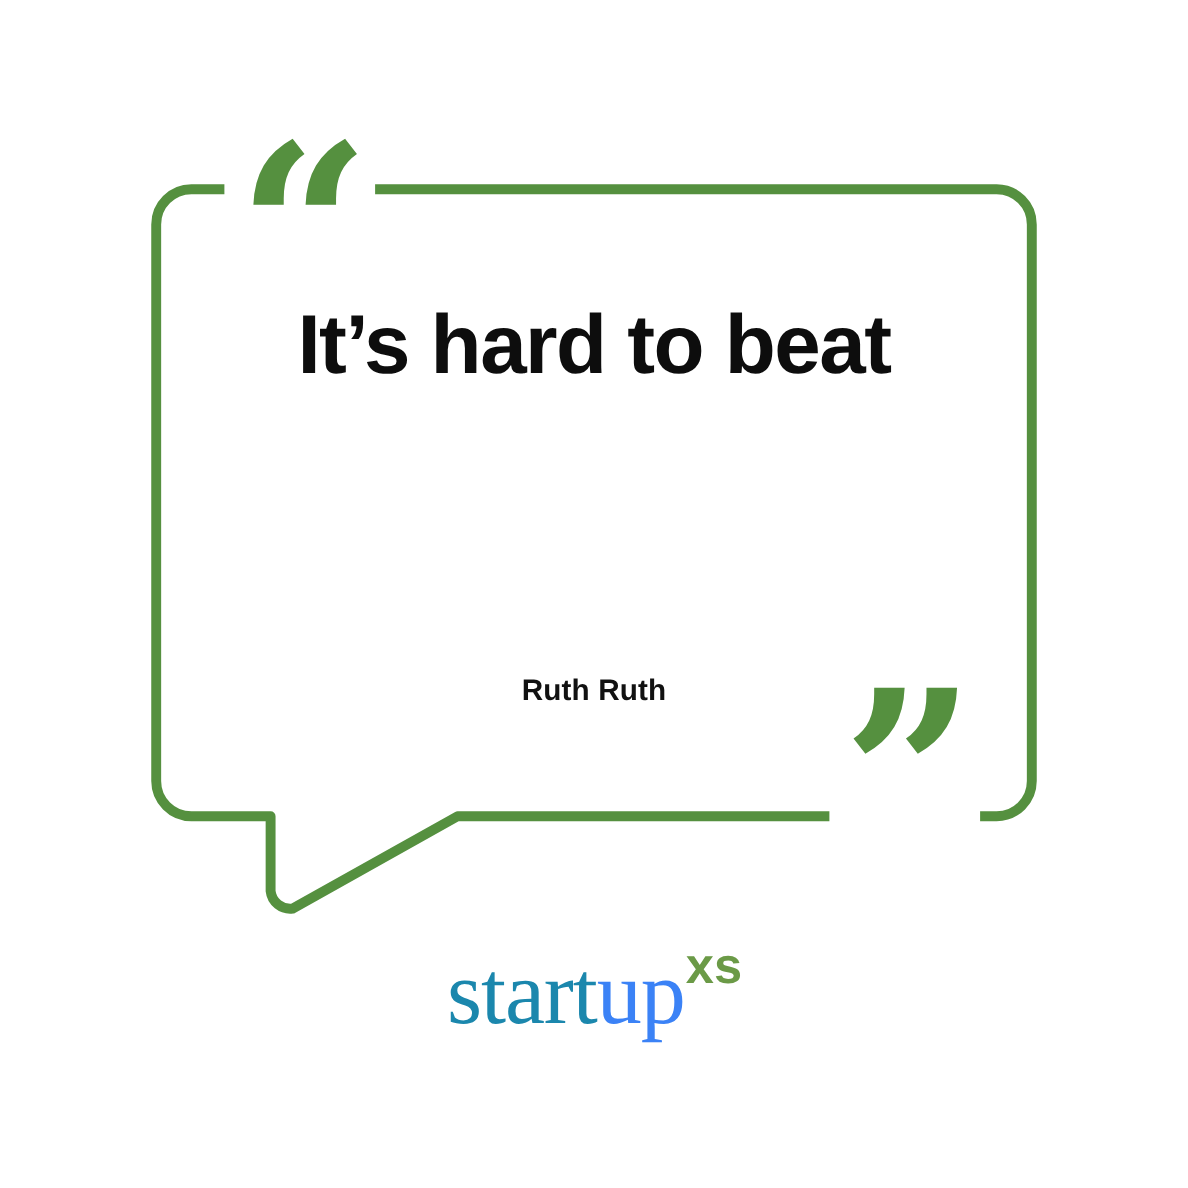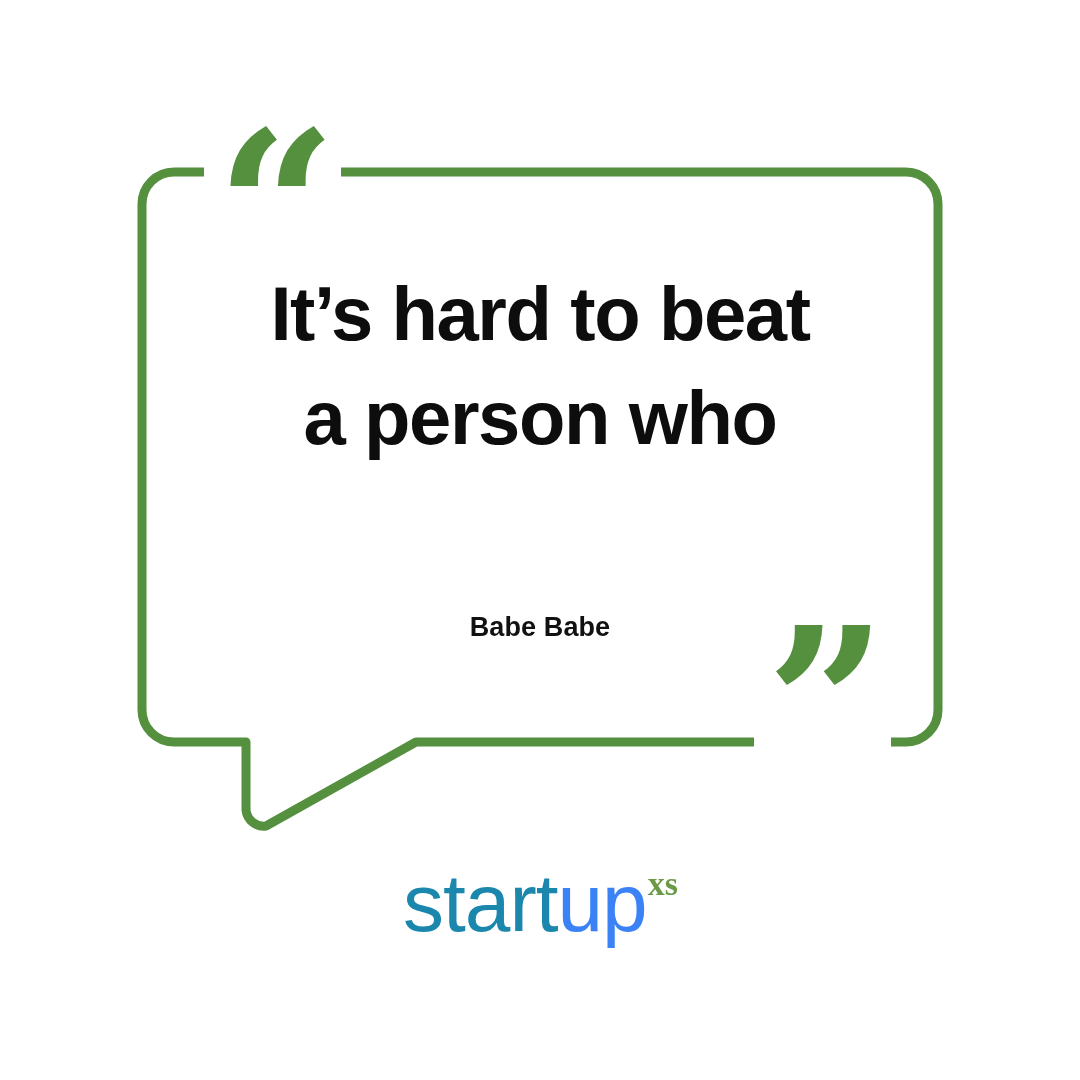--- a/index.html
+++ b/index.html
@@ -91,33 +91,33 @@
   
   #logo {
     position: absolute;
     left: 0;
     top: 862px;
     width: 1080px;
     text-align: center;
     white-space: nowrap;
   }
   #logo .logo-word {
-    font-family: Liberation Sans, sans-serif;
+    font-family: Liberation Serif, serif;
     font-weight: 400;
     font-size: 82px;
     letter-spacing: -1px;
     line-height: 1;
     vertical-align: baseline;
   }
   #logo .logo-start { color: #1B87AD; }
   #logo .logo-up    { color: #6B9A47; }
   #logo .logo-xs {
-    font-family: Liberation Serif, serif;
+    font-family: Liberation Sans, sans-serif;
     font-weight: 700;
-    font-size: 34px;
+    font-size: 46px;
     color: #6B9A47;
     letter-spacing: 0px;
     position: relative;
     top: -36px;
     left: 1px;
   }
 </style>
 </head>
 <body>
 
@@ -138,22 +138,21 @@
              L 142 204
              A 32 32 0 0 1 174 172 Z" fill="none" stroke="#55903F" stroke-width="9" stroke-linecap="round" stroke-linejoin="round"></path>
   </svg>
 
   <span class="quote-mark" id="quote-open" style="color: rgb(85, 144, 63);">“</span>
 
   <span class="quote-mark" id="quote-close" style="color: rgb(85, 144, 63);">”</span>
 
   <div id="quote-block">
     <div class="quote-line" style="color: rgb(13, 13, 13);">It’s hard to beat</div>
-    <div class="quote-line" style="color: rgb(13, 13, 13);">a person who</div>
   </div>
 
-  <div id="attribution">Babe Babe</div>
+  <div id="attribution">Ruth Ruth</div>
 
   <div id="logo">
     <span class="logo-word logo-start" style="color: rgb(27, 135, 173);">start</span><span class="logo-word logo-up" style="color: #3b82f6;">up</span><span class="logo-xs" style="color: rgb(107, 154, 71);">xs</span>
   </div>
 
 </div>
 
 </body></html>

